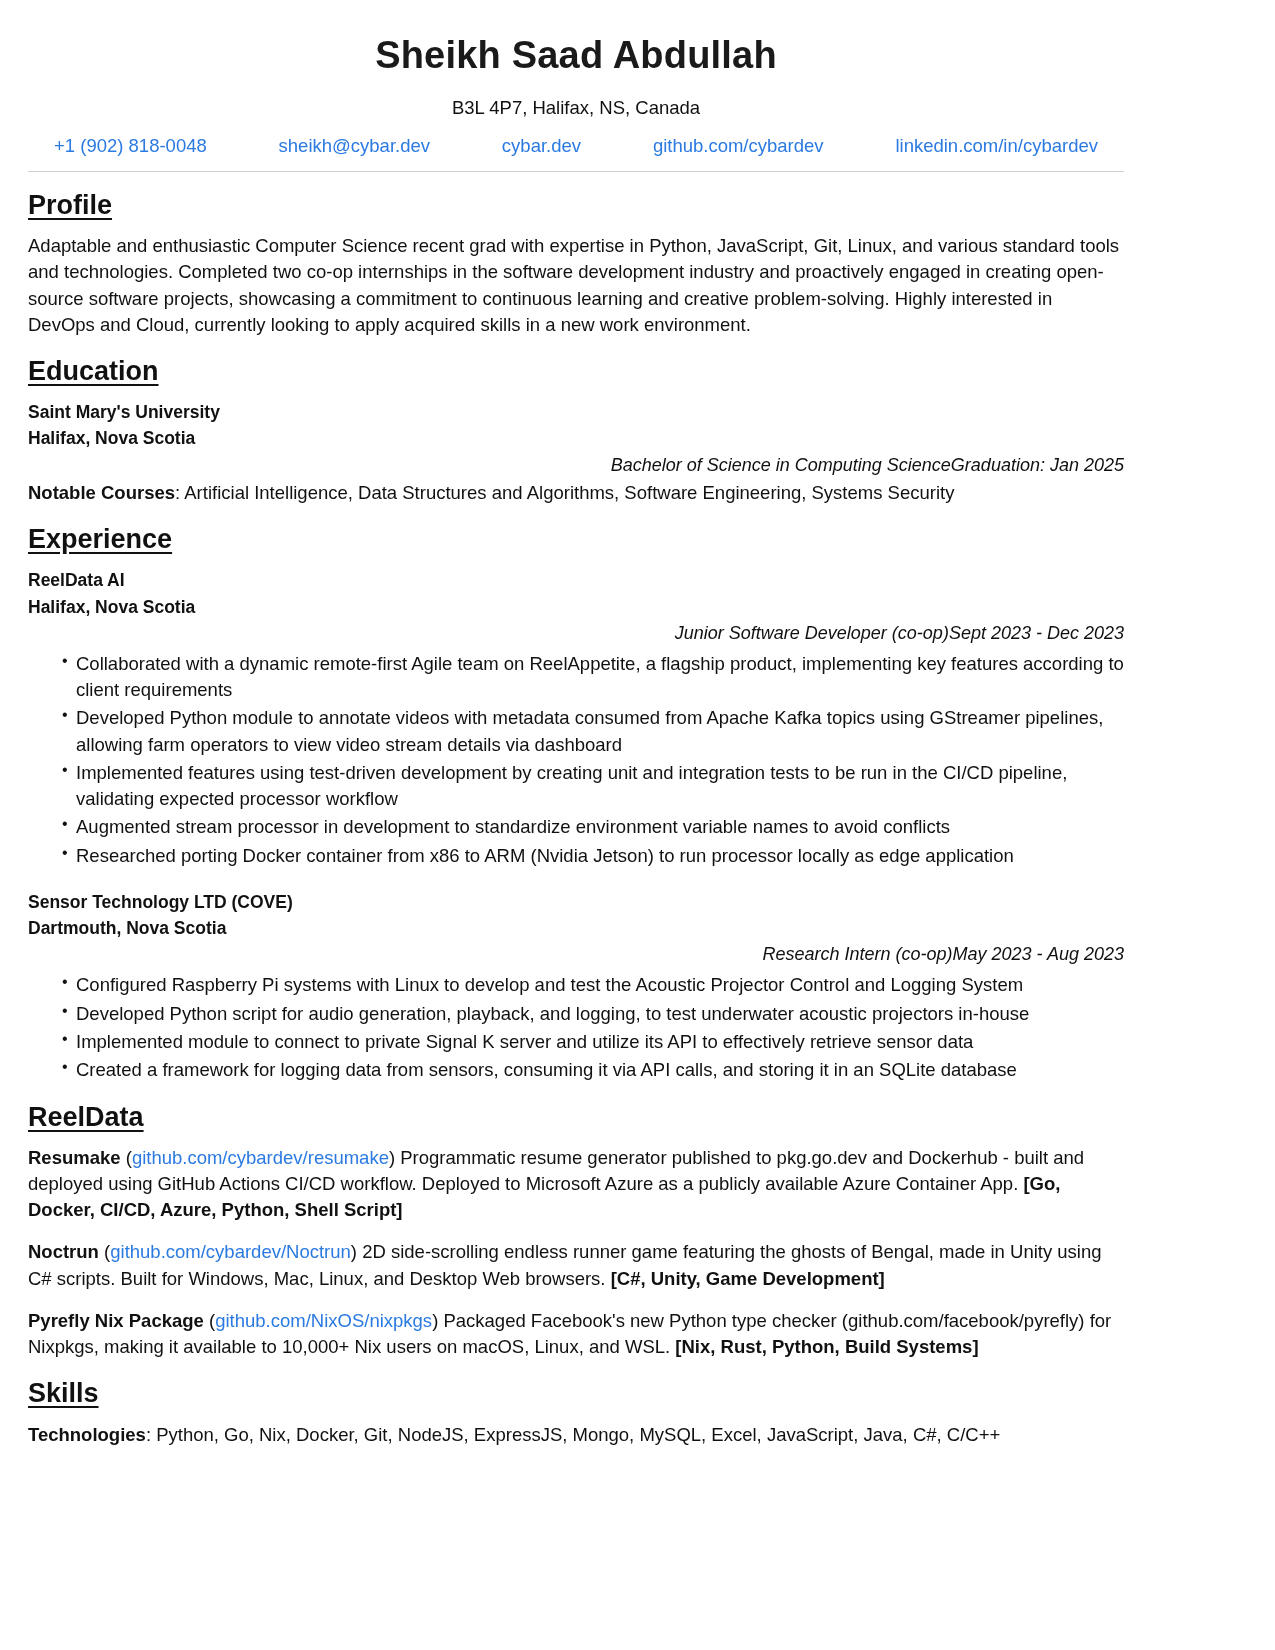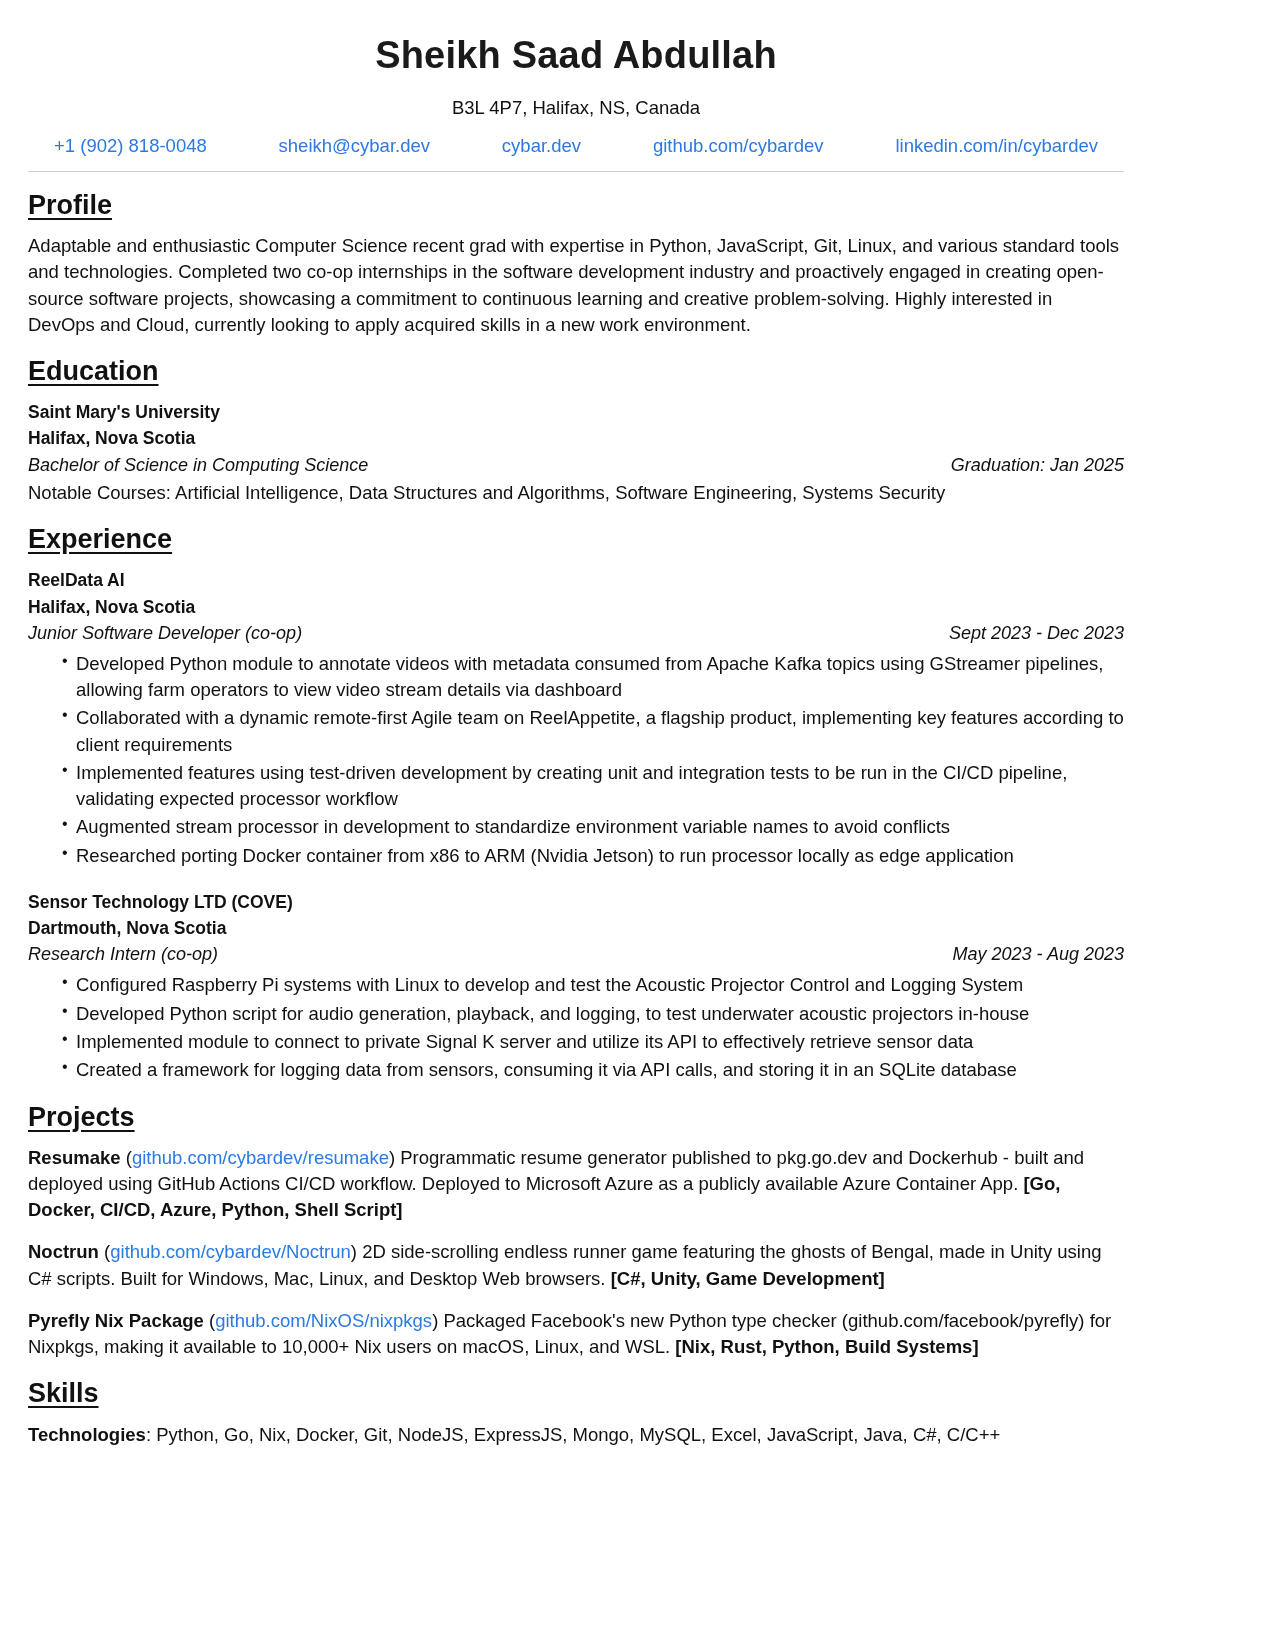--- a/index.html
+++ b/index.html
@@ -77,34 +77,33 @@
     justify-content: space-between;
     align-items: baseline;
     font-size: 17.5px;
     font-weight: bold;
     color: #111;
     line-height: 1.5;
     flex-direction: column;
   }
   .entry-sub {
     display: flex;
-    justify-content: space-between;
+    justify-content: flex-end;
     align-items: baseline;
     font-size: 18px;
     font-style: italic;
     color: #111;
     line-height: 1.5;
-    gap: 36px;
   }
   .entry-extra {
     font-size: 18.5px;
     line-height: 1.5;
     color: #111;
   }
-  .entry-extra b { font-weight: normal; margin-top: 40px; }
+  .entry-extra b { font-weight: bold; margin-top: 40px; }
 
   ul.bullets {
     list-style: none;
     margin: 4px 0 0 0;
     padding: 0 0 0 34px;
   }
   ul.bullets li {
     font-size: 18.5px;
     line-height: 1.42;
     color: #111;
@@ -185,22 +184,22 @@
   <div class="entry">
     <div class="entry-head">
       <span>ReelData AI</span>
       <span>Halifax, Nova Scotia</span>
     </div>
     <div class="entry-sub">
       <span>Junior Software Developer (co-op)</span>
       <span>Sept 2023 - Dec 2023</span>
     </div>
     <ul class="bullets">
+      <li>Collaborated with a dynamic remote-first Agile team on ReelAppetite, a flagship product, implementing key features according to client requirements</li>
       <li>Developed Python module to annotate videos with metadata consumed from Apache Kafka topics using GStreamer pipelines, allowing farm operators to view video stream details via dashboard</li>
-      <li>Collaborated with a dynamic remote-first Agile team on ReelAppetite, a flagship product, implementing key features according to client requirements</li>
       <li>Implemented features using test-driven development by creating unit and integration tests to be run in the CI/CD pipeline, validating expected processor workflow</li>
       <li>Augmented stream processor in development to standardize environment variable names to avoid conflicts</li>
       <li>Researched porting Docker container from x86 to ARM (Nvidia Jetson) to run processor locally as edge application</li>
     </ul>
   </div>
 
   <div class="spacer-block"></div>
 
   <div class="entry">
     <div class="entry-head">
@@ -212,21 +211,21 @@
       <span>May 2023 - Aug 2023</span>
     </div>
     <ul class="bullets">
       <li>Configured Raspberry Pi systems with Linux to develop and test the Acoustic Projector Control and Logging System</li>
       <li>Developed Python script for audio generation, playback, and logging, to test underwater acoustic projectors in-house</li>
       <li>Implemented module to connect to private Signal K server and utilize its API to effectively retrieve sensor data</li>
       <li>Created a framework for logging data from sensors, consuming it via API calls, and storing it in an SQLite database</li>
     </ul>
   </div>
 
-  <div class="section-title">Projects</div>
+  <div class="section-title">ReelData</div>
 
   <div class="project"><b>Resumake</b> (<a href="#">github.com/cybardev/resumake</a><span>) Programmatic resume generator published to pkg.go.dev and Dockerhub - built and deployed using GitHub Actions CI/CD workflow. Deployed to Microsoft Azure as a publicly available Azure Container App. </span><span class="tags">[Go, Docker, CI/CD, Azure, Python, Shell Script]</span></div>
 
   <div class="project"><b>Noctrun</b> (<a href="#">github.com/cybardev/Noctrun</a><span>) 2D side-scrolling endless runner game featuring the ghosts of Bengal, made in Unity using C# scripts. Built for Windows, Mac, Linux, and Desktop Web browsers. </span><span class="tags">[C#, Unity, Game Development]</span></div>
 
   <div class="project"><b>Pyrefly Nix Package</b> (<a href="#">github.com/NixOS/nixpkgs</a><span>) Packaged Facebook's new Python type checker (github.com/facebook/pyrefly) for Nixpkgs, making it available to 10,000+ Nix users on macOS, Linux, and WSL. </span><span class="tags">[Nix, Rust, Python, Build Systems]</span></div>
 
   <div class="section-title">Skills</div>
 
   <div class="skill-line"><b>Technologies</b><span>: Python, Go, Nix, Docker, Git, NodeJS, ExpressJS, Mongo, MySQL, Excel, JavaScript, Java, C#, C/C++</span></div>

